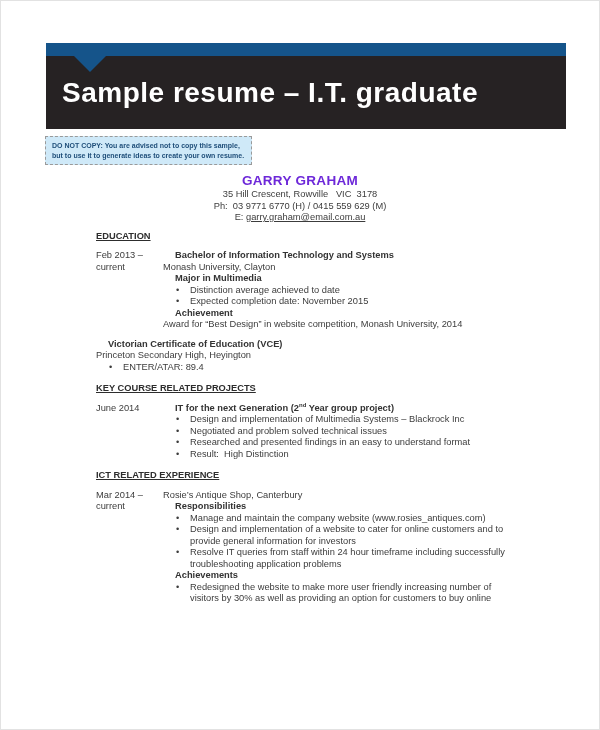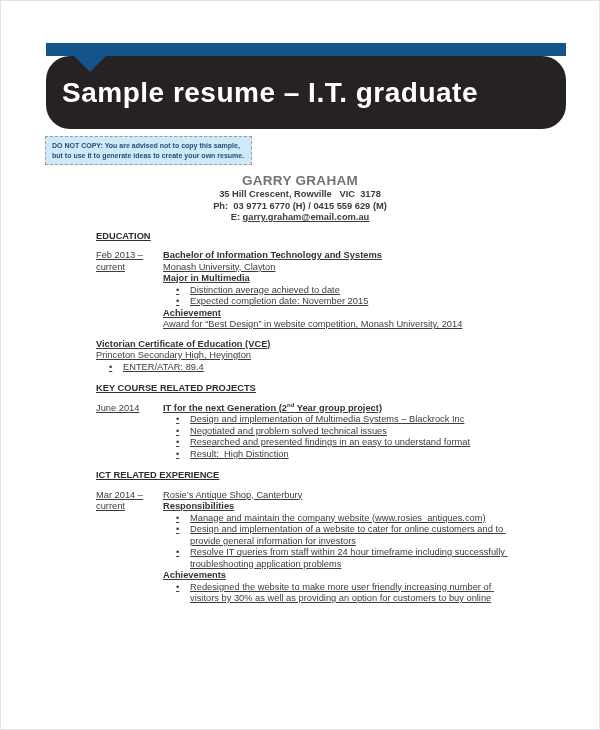--- a/index.html
+++ b/index.html
@@ -9,50 +9,50 @@
     font-family: "Liberation Sans", sans-serif; color: #3c3c3c;
   }
   
   .banner { margin: 42px 0 0 45px; width: 520px; }
   .banner-strip { height: 13px; position: relative; }
   .banner-notch {
     position: absolute; top: 13px; left: 28px; width: 0; height: 0;
     border-left: 16px solid transparent; border-right: 16px solid transparent;
     border-top: 16px solid #15548a; z-index: 2;
   }
-  .banner-band { height: 73px; display: flex; align-items: center; border-radius: 24px; }
+  .banner-band { height: 73px; display: flex; align-items: center; }
   .banner-title {
     margin: 0; padding-left: 16px; font-size: 28px; font-weight: 700;
     letter-spacing: 0.5px; line-height: 1;
   }
   
   .notice {
     margin: 7px 0 0 44px; width: 207px; box-sizing: border-box;
     border: 1px dashed #9a9a9a; padding: 4px 6px;
     font-size: 7px; line-height: 9.5px; font-weight: 700;
   }
   
   .contact { text-align: center; margin-top: 8px; }
-  .contact-name { font-size: 13.5px; font-weight: 700; color: #737373; letter-spacing: 0.3px; line-height: 16px; }
-  .contact-line { font-size: 9.3px; font-weight: 700; line-height: 11.5px; white-space: pre-wrap; }
+  .contact-name { font-size: 13.5px; font-weight: 700; color: #6d28d9; letter-spacing: 0.3px; line-height: 16px; }
+  .contact-line { font-size: 9.3px; font-weight: 400; line-height: 11.5px; white-space: pre-wrap; }
   .email { text-decoration: underline; color: #3c3c3c; cursor: pointer; }
   
-  .sections { margin: 7px 88px 0 95px; text-decoration: underline; }
+  .sections { margin: 7px 88px 0 95px; }
   .section { margin-top: 10px; }
   .section:first-child { margin-top: 0; }
   .section-heading {
     font-size: 9.3px; font-weight: 700; color: #2d2d2d;
     text-decoration: underline; line-height: 11.5px; margin-bottom: 8px;
   }
   .entry { display: flex; margin-bottom: 8px; }
   .date-col { flex: 0 0 67px; }
   .date-line { font-size: 9.3px; line-height: 11.5px; }
   .content-col { flex: 1; max-width: 350px; }
   .line { font-size: 9.3px; line-height: 11.5px; white-space: pre-wrap; }
-  .line.bold { font-weight: 700; color: #333333; }
+  .line.bold { font-weight: 700; color: #333333; margin-left: 12px; }
   .line.bullet { display: flex; padding-left: 13px; white-space: normal; }
   .bullet-marker { flex: 0 0 14px; font-size: 9.3px; line-height: 11.5px; }
   .bullet-text { flex: 1; white-space: pre-wrap; }
   sup { font-size: 6px; line-height: 0; }
 </style>
 </head>
 <body>
 
 <div class="page">
 

